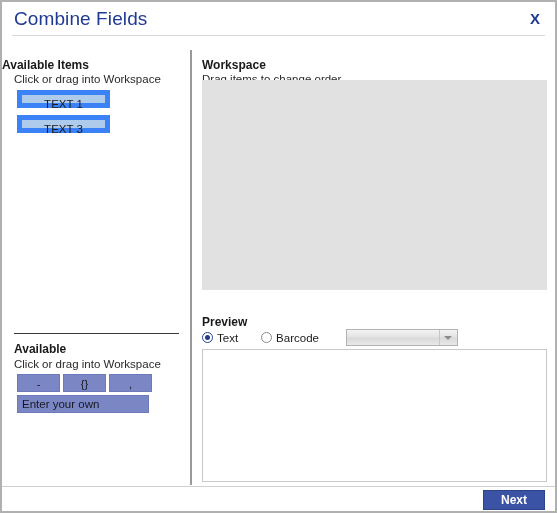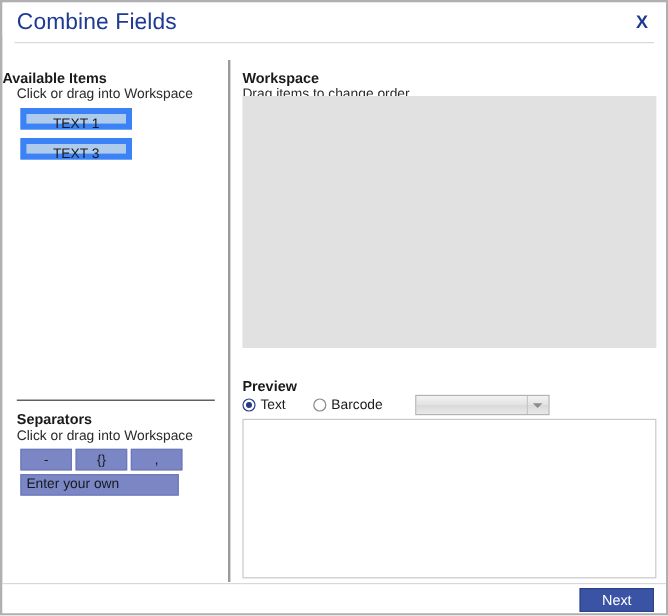--- a/index.html
+++ b/index.html
@@ -300,20 +300,21 @@
     height: 20px;
     background: #3a53a4;
     border: 1px solid #2d4389;
     box-sizing: border-box;
     color: #ffffff;
     font-size: 12px;
     line-height: 18px;
     text-align: center;
     cursor: pointer;
     user-select: none;
+    font-weight: bold;
   }
 </style>
 </head>
 <body>
 
 <div id="dialog">
 
   <div id="titlebar">
     <div id="title-text">Combine Fields</div>
     <div id="close-button">X</div>
@@ -324,21 +325,21 @@
 
     <div class="section-title" id="available-title">Available Items</div>
     <div class="section-sub" id="available-sub">Click or drag into Workspace</div>
 
     <div id="available-list">
       <div class="field-item">TEXT 1</div>
       <div class="field-item">TEXT 3</div>
     </div>
 
     <div id="sep-rule"></div>
-    <div class="section-title" id="separators-title">Separators</div>
+    <div class="section-title" id="separators-title">Available</div>
     <div class="section-sub" id="separators-sub">Click or drag into Workspace</div>
 
     <div id="separator-buttons">
       <div class="sep-btn">-</div>
       <div class="sep-btn">{}</div>
       <div class="sep-btn">,</div>
     </div>
 
     <div id="custom-separator">Enter your own</div>
   </div>

